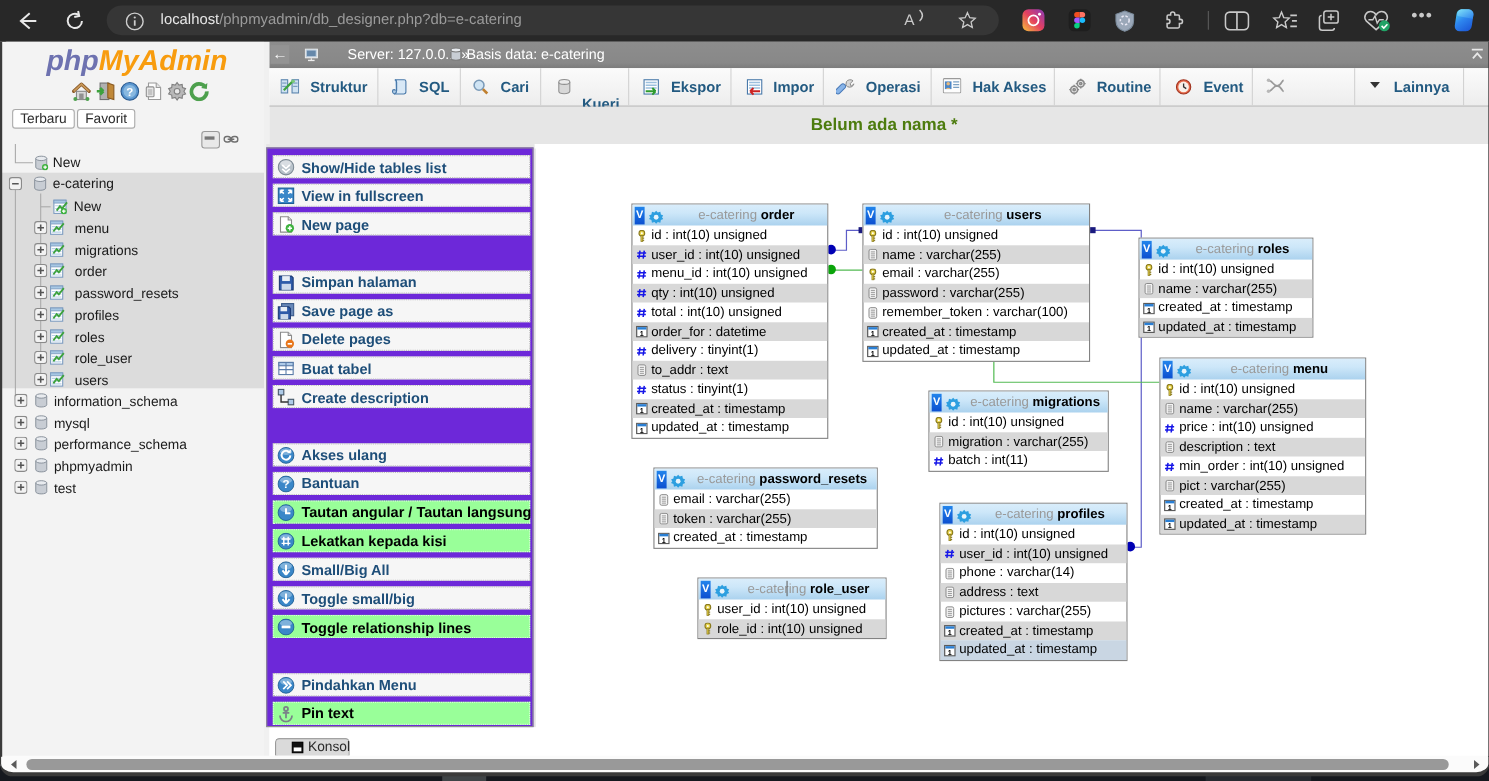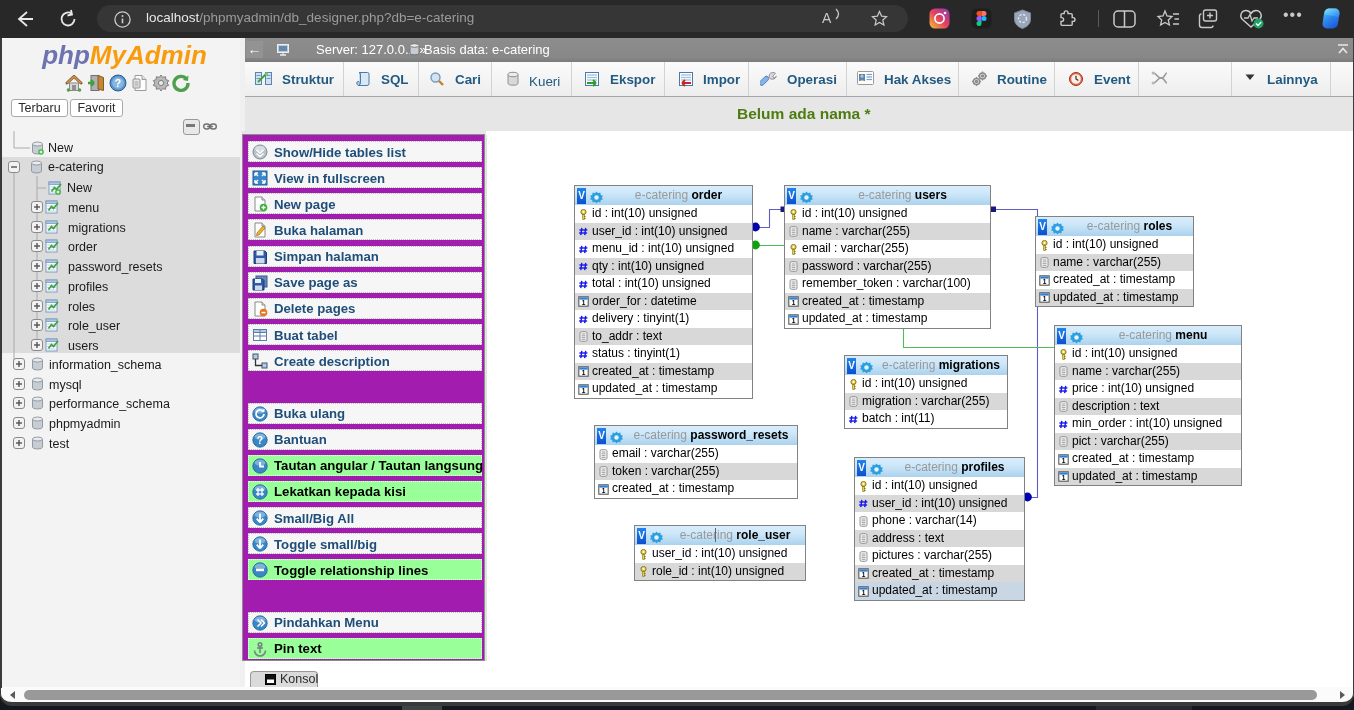--- a/index.html
+++ b/index.html
@@ -18,21 +18,21 @@
 .pmbtn{position:absolute;height:16px;line-height:16px;background:#fff;border:1px solid #aaa;border-radius:3px;font-size:12.5px;color:#2b2b2b;text-align:center;}
 #crumb{left:245px;top:38px;width:1109px;height:24px;background:linear-gradient(180deg,#8d8d8d 0%,#888 80%,#7b7b7b 100%);}
 #crumb .txt{position:absolute;top:4px;font-size:13px;color:#fff;white-space:nowrap;}
 #tabbar{left:245px;top:62px;width:1109px;height:34px;background:linear-gradient(180deg,#fbfbfb,#ededed);border-bottom:1px solid #a5a5a5;}
 .tab{position:absolute;top:0;height:34px;border-right:1px solid #d2d2d2;}
 #titleband{left:245px;top:97px;width:1109px;height:34px;background:#e6e6e6;}
 #titleband .t{position:absolute;left:492px;top:8px;font-size:15.5px;font-weight:bold;color:#4d7c0f;}
 #canvas{left:245px;top:131px;width:1109px;height:557px;background:#fff;}
 #lcol{left:242px;top:131px;width:244px;height:5px;background:#e5e5e5;}
 #rstrip{left:485px;top:135px;width:2px;height:526px;background:#e2e2e2;}
-#dpanel{left:242px;top:134px;width:243px;height:527px;background:#a21caf;border:1px solid #8d8d8d;box-sizing:border-box;}
+#dpanel{left:242px;top:134px;width:243px;height:527px;background:#6d28d9;border:1px solid #8d8d8d;box-sizing:border-box;}
 .ditem{position:absolute;left:5px;width:234px;height:21px;background:#f6f6f6;border:1px dotted #bdbdbd;box-sizing:border-box;}
 .ditem.green{background:#99ff99;border-color:#ddffdd;}
 .ditem .ic{position:absolute;left:3px;top:2px;width:16px;height:16px;}
 .ditem .tx{position:absolute;left:25px;top:2.5px;font-size:13.2px;font-weight:bold;color:#1e4e79;white-space:nowrap;}
 .ditem.green .tx{color:#000;}
 .tbl{position:absolute;background:#fff;border:1px solid #828282;box-sizing:border-box;font-size:12px;}
 .tbl .hd{position:relative;height:19px;background:linear-gradient(180deg,#d9edfb 0%,#cde7f9 40%,#abd2ee 100%);}
 .tbl .hd .v{position:absolute;left:2px;top:2px;width:9px;height:16px;background:linear-gradient(180deg,#2285ec,#0b4fd0);color:#fff;font-size:10px;font-weight:bold;text-align:center;line-height:16px;}
 .tbl .hd .name{position:absolute;left:30px;right:0;top:0;height:19px;line-height:19px;text-align:center;color:#999;white-space:nowrap;}
 .tbl .hd .name b{color:#000;}
@@ -516,21 +516,21 @@
       </svg>
     </div>
 <div class="abs lbl" style="left:210px;top:10px;font-size:13.4px;font-weight:bold;color:#235a81;">Cari</div>
 <div class="tab" style="left:246px;width:80px;"></div>
 <div class="abs" style="left:260px;top:9px;">
       <svg width="16" height="16" viewBox="0 0 16 16">
         <path d="M3 3.5 V12 A5 2.2 0 0 0 13 12 V3.5" fill="#d8d8d8" stroke="#909090"></path>
         <ellipse cx="8" cy="3.5" rx="5" ry="2.2" fill="#ececec" stroke="#909090"></ellipse>
       </svg>
     </div>
-<div class="abs lbl" style="left:284px;top:12px;font-size:13.4px;font-weight:normal;color:#235a81;">Kueri</div>
+<div class="abs lbl" style="left:284px;top:25px;font-size:13.4px;font-weight:bold;color:#235a81;">Kueri</div>
 <div class="tab" style="left:326px;width:93px;"></div>
 <div class="abs" style="left:339px;top:9px;">
       <svg width="16" height="16" viewBox="0 0 16 16">
         <rect x="1.5" y="1.5" width="13" height="13" fill="#fff" stroke="#4a7aaa"></rect>
         <g stroke="#9cc0de" stroke-width="1.3">
           <line x1="3" y1="4" x2="13" y2="4"></line>
           <line x1="3" y1="6.5" x2="13" y2="6.5"></line>
           <line x1="3" y1="9" x2="13" y2="9"></line>
         </g>
         <path d="M3 12 h9 M12 12 l-3-3 M12 12 l-3 3" stroke="#2e9b2e" stroke-width="1.8" fill="none"></path>
@@ -1075,28 +1075,20 @@
     </div>
 <div class="ditem" style="top:58.3px;">
       <svg class="ic" viewBox="0 0 16 16">
         <path d="M3 1 H10 L13 4 V15 H3 Z" fill="#fff" stroke="#8a8a8a"></path>
         <path d="M10 1 L10 4 L13 4" fill="#e0e0e0" stroke="#8a8a8a"></path>
         <circle cx="11.5" cy="11.5" r="3.8" fill="#3db23d"></circle>
         <path d="M11.5 9.5 v4 M9.5 11.5 h4" stroke="#fff" stroke-width="1.3"></path>
       </svg>
       <div class="tx">New page</div>
     </div>
-<div class="ditem" style="top:84.4px;">
-      <svg class="ic" viewBox="0 0 16 16">
-        <path d="M3 1 H10 L13 4 V15 H3 Z" fill="#fff" stroke="#8a8a8a"></path>
-        <path d="M10 1 L10 4 L13 4" fill="#e0e0e0" stroke="#8a8a8a"></path>
-        <path d="M5 11 L11 4 L13 6 L7 13 L4.5 13.5 Z" fill="#f0b429" stroke="#9a6a10" stroke-width="0.7"></path>
-      </svg>
-      <div class="tx">Buka halaman</div>
-    </div>
 <div class="ditem" style="top:110.6px;">
       <svg class="ic" viewBox="0 0 16 16">
         <path d="M2 2 H13 L14.5 3.5 V14.5 H2 Z" fill="#2f5ba8" stroke="#1b3a74"></path>
         <rect x="4.5" y="2" width="7" height="4.5" fill="#e8eef6"></rect>
         <rect x="4" y="9" width="8.5" height="5.5" fill="#cdd9ea"></rect>
       </svg>
       <div class="tx">Simpan halaman</div>
     </div>
 <div class="ditem" style="top:136.8px;">
       <svg class="ic" viewBox="0 0 16 16">
@@ -1134,21 +1126,21 @@
       <div class="tx">Create description</div>
     </div>
 <div class="ditem" style="top:267.5px;">
       <svg class="ic" viewBox="0 0 16 16">
         <defs></defs>
         <circle cx="8" cy="8" r="7.2" fill="#3a87c8" stroke="#1d5d94" stroke-width="0.8"></circle>
         <ellipse cx="8" cy="4.6" rx="5.4" ry="3" fill="#ffffff" opacity="0.35"></ellipse>
         <path d="M11 5.2 A4 4 0 1 0 12 8" fill="none" stroke="#fff" stroke-width="1.8"></path>
         <path d="M12.5 2.5 L12.2 6 L9 5.4 Z" fill="#fff"></path>
       </svg>
-      <div class="tx">Buka ulang</div>
+      <div class="tx">Akses ulang</div>
     </div>
 <div class="ditem" style="top:293.6px;">
       <svg class="ic" viewBox="0 0 16 16">
         <defs></defs>
         <circle cx="8" cy="8" r="7.2" fill="#3a87c8" stroke="#1d5d94" stroke-width="0.8"></circle>
         <ellipse cx="8" cy="4.6" rx="5.4" ry="3" fill="#ffffff" opacity="0.35"></ellipse>
         <text x="8" y="12" font-size="10.5" font-weight="bold" fill="#fff" text-anchor="middle" font-family="Liberation Sans">?</text>
       </svg>
       <div class="tx">Bantuan</div>
     </div>

